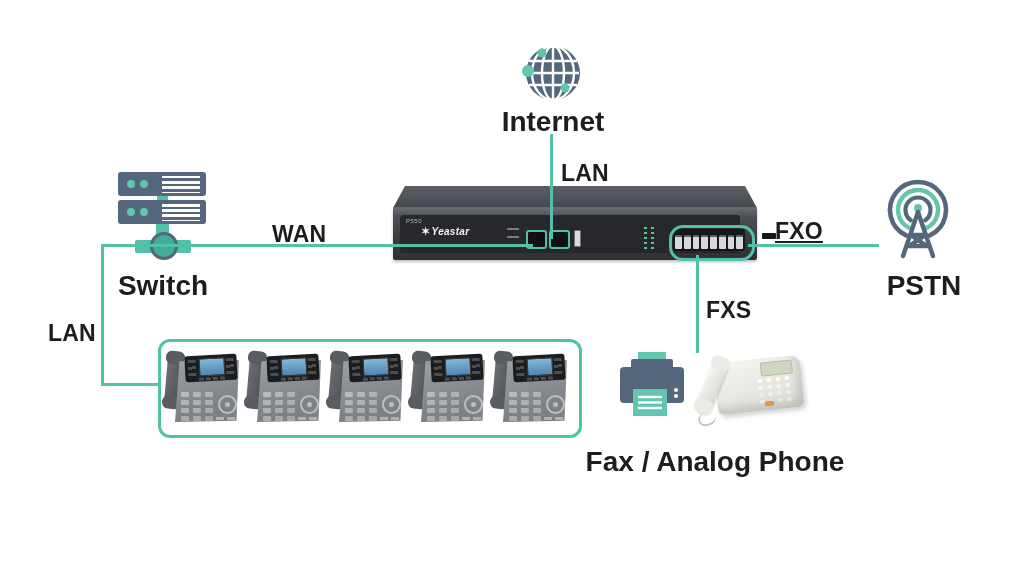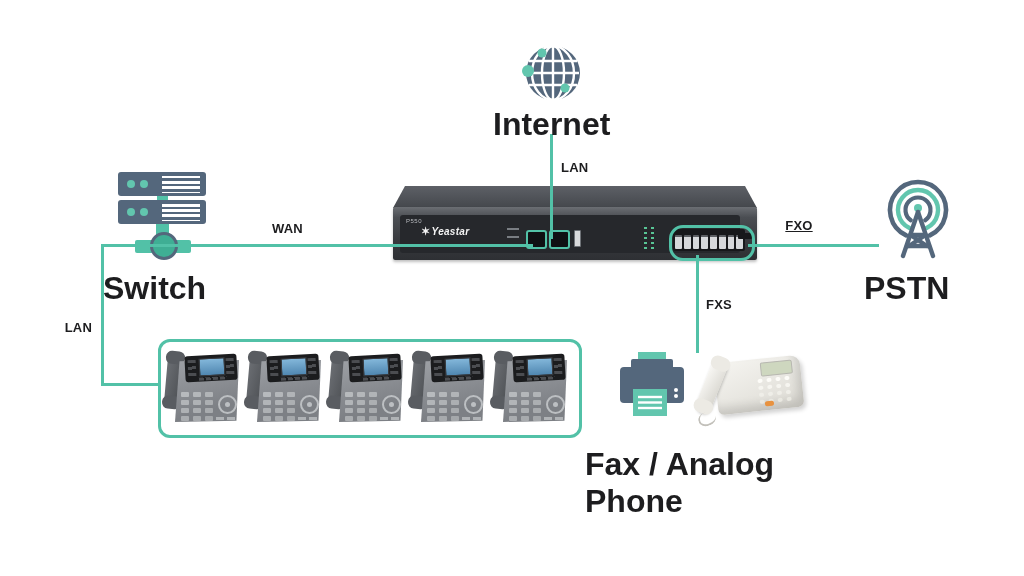--- a/index.html
+++ b/index.html
@@ -10,28 +10,28 @@
   
   .tline{position:absolute;background:#52c1a7;z-index:5;}
   #line-lan-top{left:550px;top:134px;width:3px;height:105px;z-index:6;}
   #line-wan{left:101px;top:244px;width:432px;height:3px;}
   #line-fxo{left:748px;top:244px;width:131px;height:3px;}
   #line-fxs{left:696px;top:255px;width:3px;height:98px;z-index:6;}
   #line-lan-left-v{left:101px;top:244px;width:3px;height:142px;}
   #line-lan-left-h{left:101px;top:383px;width:60px;height:3px;}
 
   
-  .link-label{position:absolute;font-size:13px;font-weight:600;z-index:7;letter-spacing:.2px;}
+  .link-label{position:absolute;font-size:23px;font-weight:600;z-index:7;letter-spacing:.2px;}
   #lbl-wan{left:272px;top:221px;width:60px;text-align:left;}
   #lbl-lan-top{left:561px;top:160px;}
   #lbl-fxo{left:775px;top:218px;width:48px;text-align:center;text-decoration:underline;}
   #lbl-fxs{left:706px;top:297px;}
   #lbl-lan-left{left:48px;top:320px;width:44px;text-align:right;}
 
-  .node-label{position:absolute;font-size:32px;font-weight:600;z-index:7;}
+  .node-label{position:absolute;font-size:28px;font-weight:600;text-align:center;z-index:7;}
   #lbl-internet{left:493px;top:106px;width:120px;}
   #lbl-switch{left:103px;top:270px;width:120px;}
   #lbl-pbx{left:492px;top:270px;width:120px;}
   #lbl-pstn{left:864px;top:270px;width:120px;}
   #lbl-ipphone{left:288px;top:446px;width:140px;}
   #lbl-fax{left:585px;top:446px;width:260px;}
 
   
   .iconbox{position:absolute;z-index:3;}
   #icon-internet{left:520px;top:40px;}
@@ -46,21 +46,21 @@
   .srv .slines{position:absolute;left:44px;top:4px;width:38px;height:17px;
     background:repeating-linear-gradient(to bottom,#ffffff 0 2.5px,transparent 2.5px 5.2px);}
   #srv1{top:0;} #srv2{top:28px;}
   .srv-join{position:absolute;left:39px;top:20px;width:11px;height:14px;background:#52c1a7;}
   .srv-stub{position:absolute;left:38px;top:52px;width:13px;height:18px;background:#52c1a7;}
   .node-bar{position:absolute;left:17px;top:68px;width:56px;height:13px;background:#52c1a7;border-radius:2px;z-index:5;}
   .node-circle{position:absolute;left:32px;top:60px;width:22px;height:22px;border-radius:50%;
     background:#3fae94;border:3px solid #54677c;z-index:6;}
 
   
-  #pbx{position:absolute;left:393px;top:186px;width:364px;height:74px;z-index:4;}
+  #pbx{position:absolute;left:393px;top:186px;width:364px;height:74px;z-index:4;padding-left:24px;}
   .pbx-top{position:absolute;left:0;top:0;width:364px;height:22px;
     background:linear-gradient(#5d6066,#44474c);
     clip-path:polygon(12px 0,352px 0,364px 100%,0 100%);}
   .pbx-front{position:absolute;left:0;top:21px;width:364px;height:53px;border-radius:2px;
     background:linear-gradient(#6b6e73 0%,#4a4d52 20%,#37393d 65%,#2e3034 100%);
     box-shadow:0 2px 3px rgba(0,0,0,.25);}
   .pbx-panel{position:absolute;left:7px;top:29px;width:340px;height:38px;background:#26282c;border-radius:3px;}
   .pbx-model{position:absolute;left:13px;top:32px;font-size:6px;color:#b9bcc0;letter-spacing:.5px;}
   .pbx-logo{position:absolute;left:28px;top:39px;color:#f4f4f4;font-size:10px;font-weight:bold;
     font-style:italic;letter-spacing:.3px;}

